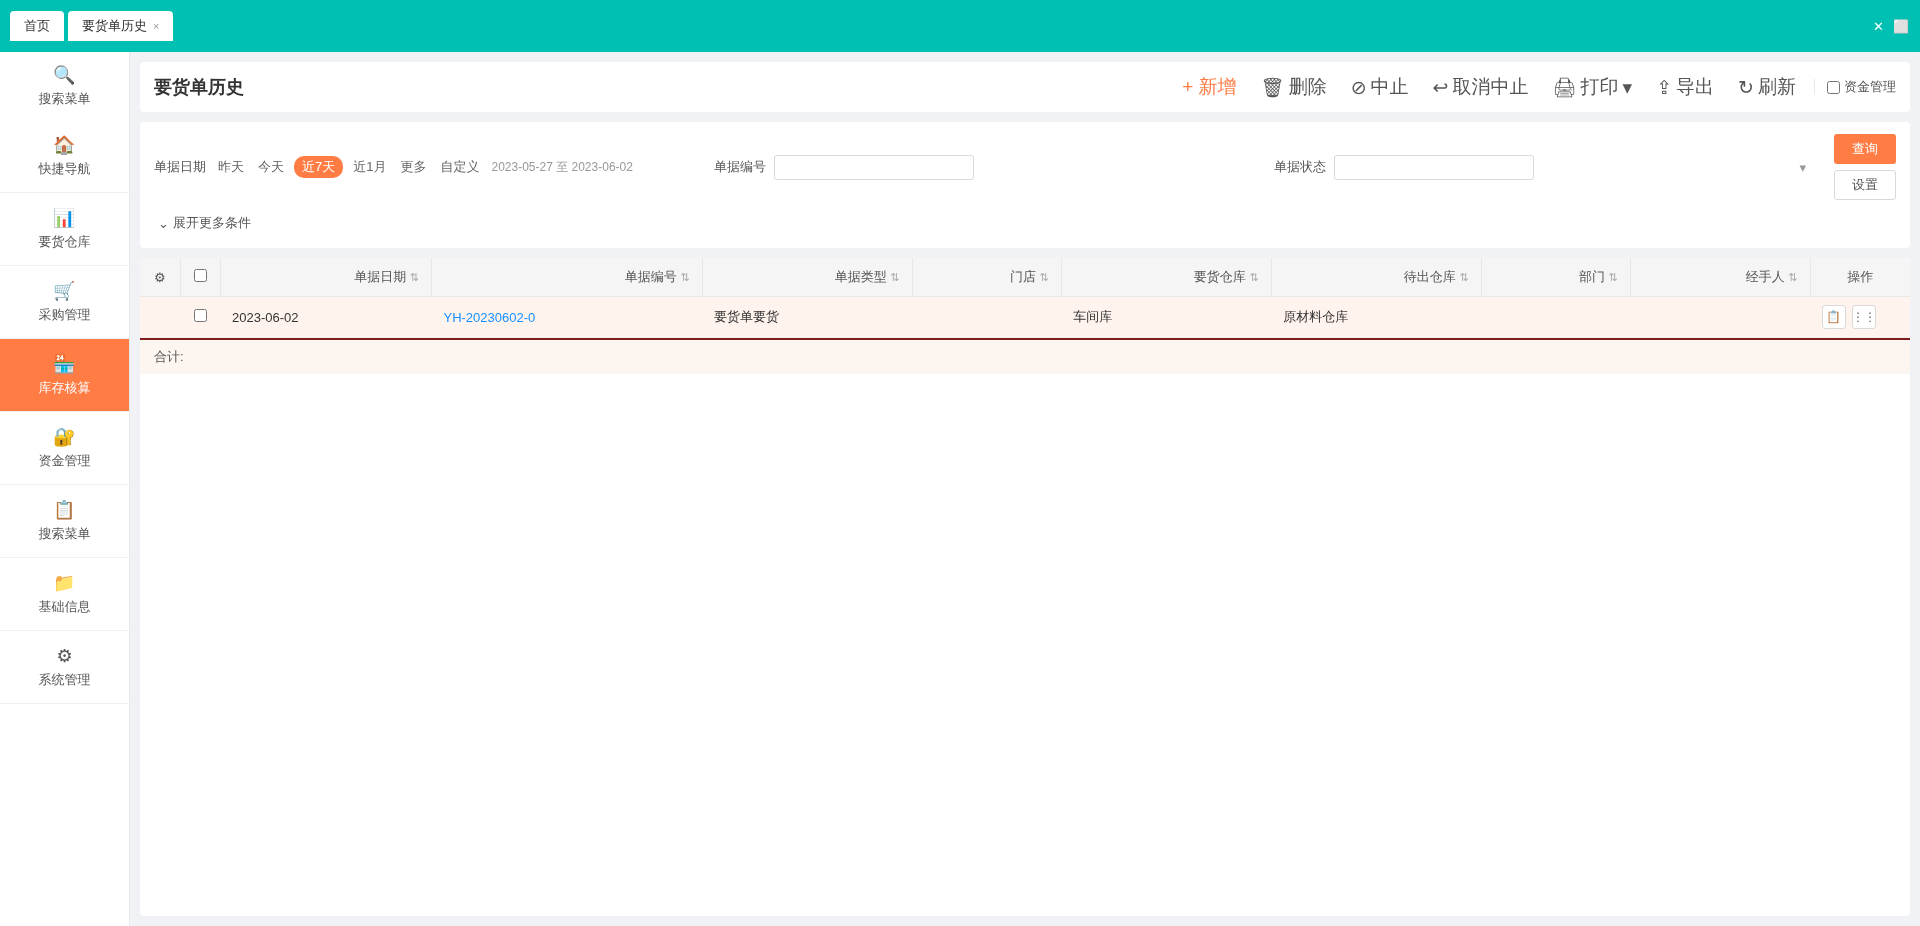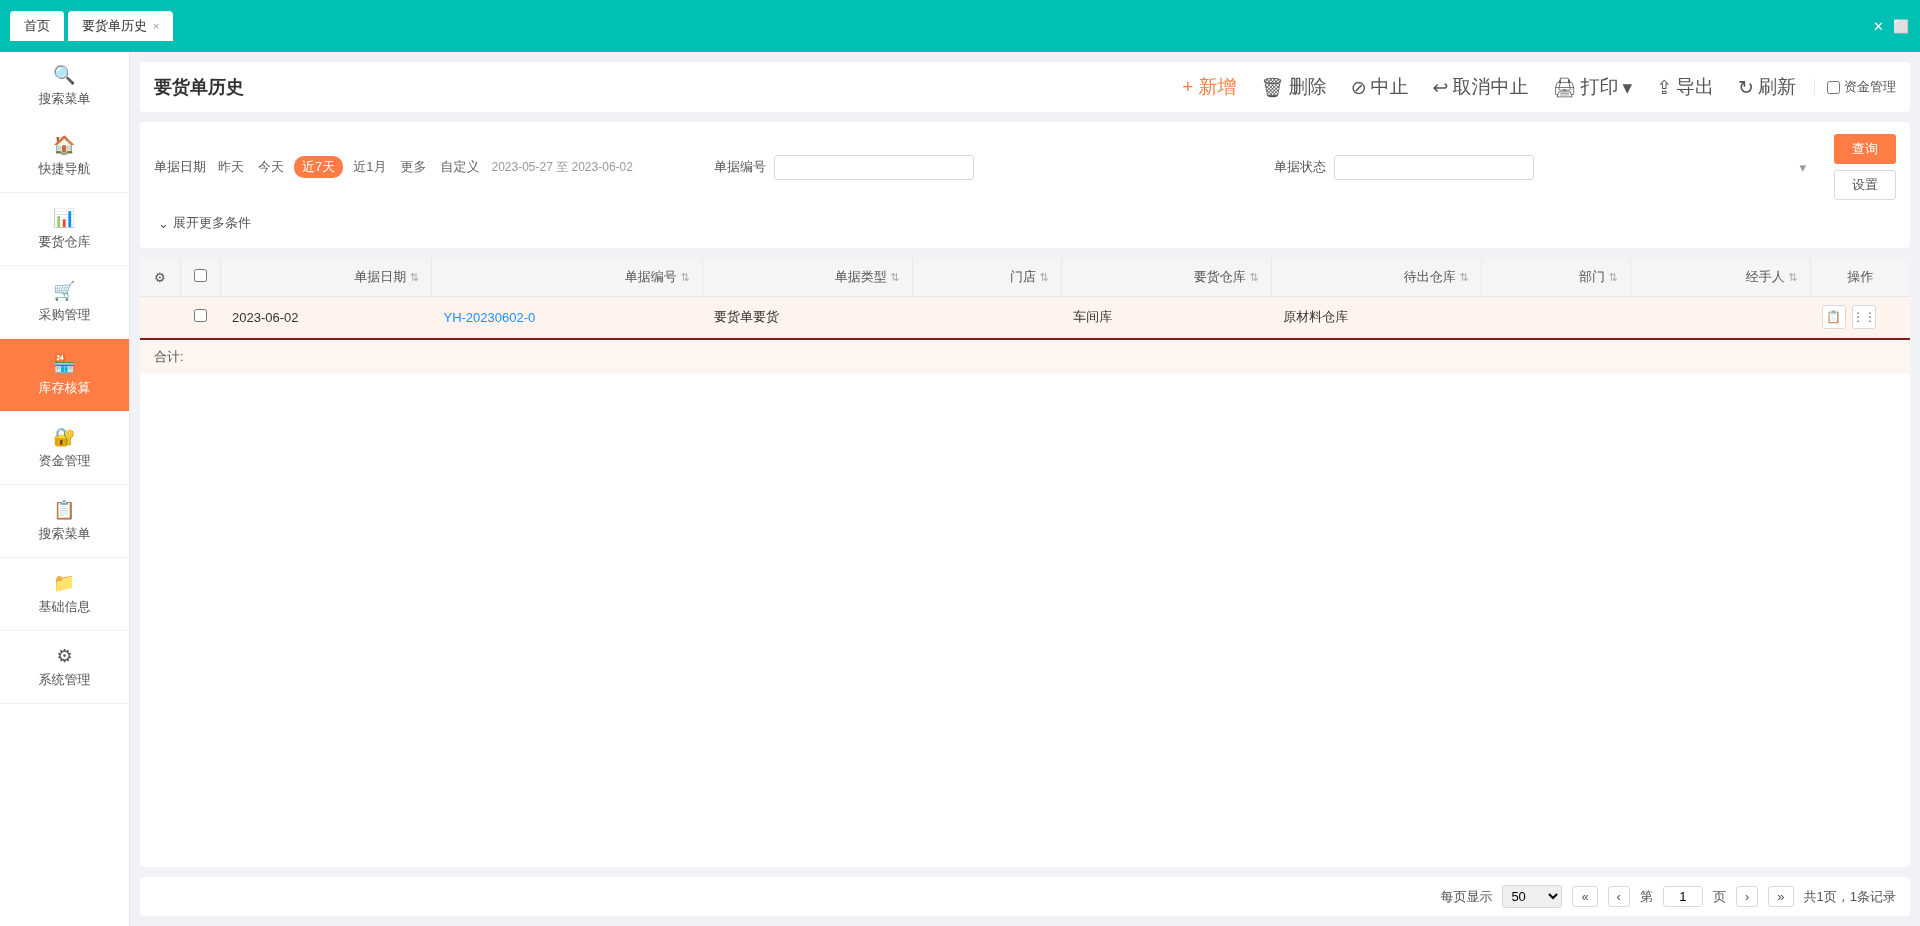--- a/index.html
+++ b/index.html
@@ -580,31 +580,15 @@
             </td>
           </tr>
         </tbody>
       </table>
 
       <div class="footer-bar">
         <span>合计:</span>
       </div>
     </div>
 
-    <div class="pagination">
-      <span>每页显示</span>
-      <select class="pagination-select">
-        <option value="50">50</option>
-        <option value="100">100</option>
-        <option value="200">200</option>
-      </select>
-      <button class="pagination-btn">«</button>
-      <button class="pagination-btn">‹</button>
-      <span>第</span>
-      <input class="page-input" type="text" value="1" style="">
-      <span>页</span>
-      <button class="pagination-btn">›</button>
-      <button class="pagination-btn">»</button>
-      <span>共1页，1条记录</span>
-    </div>
 
   </div>
 </div>
 
 </body></html>

